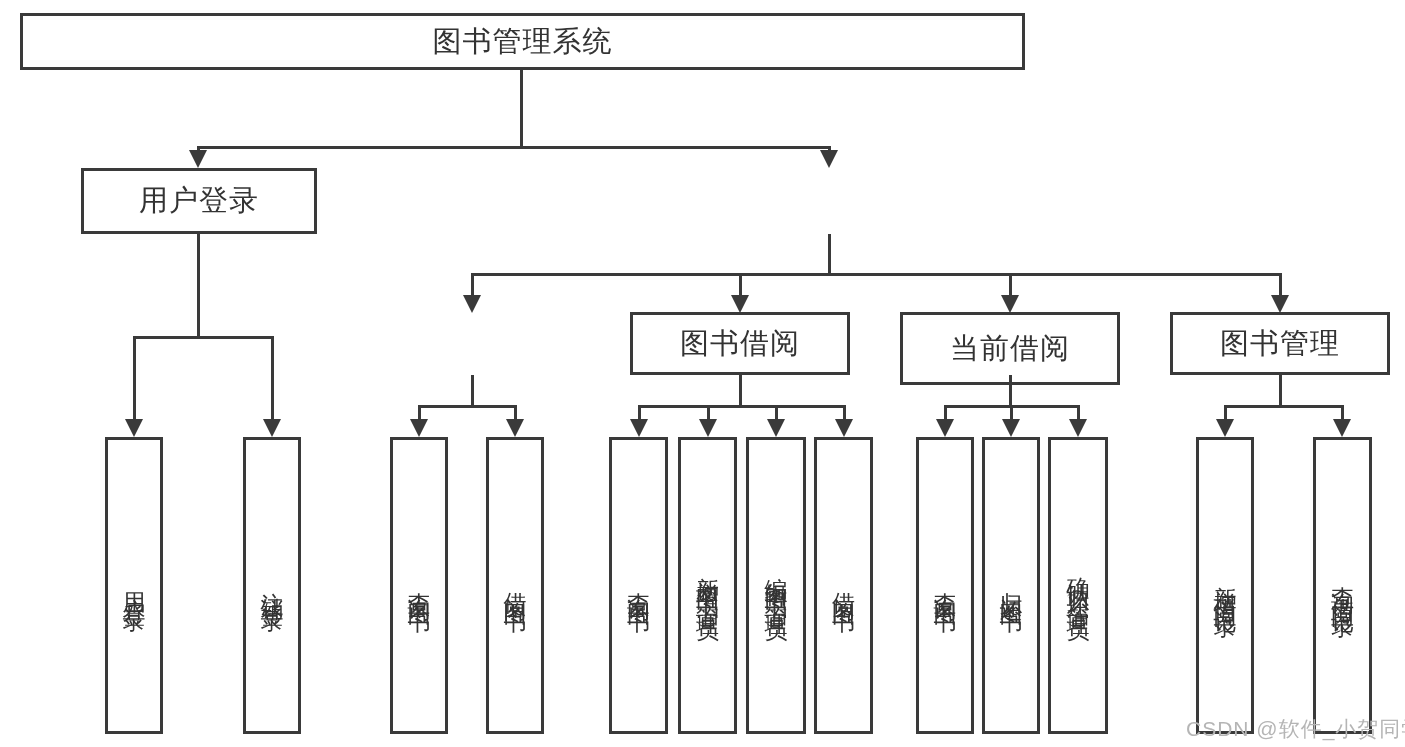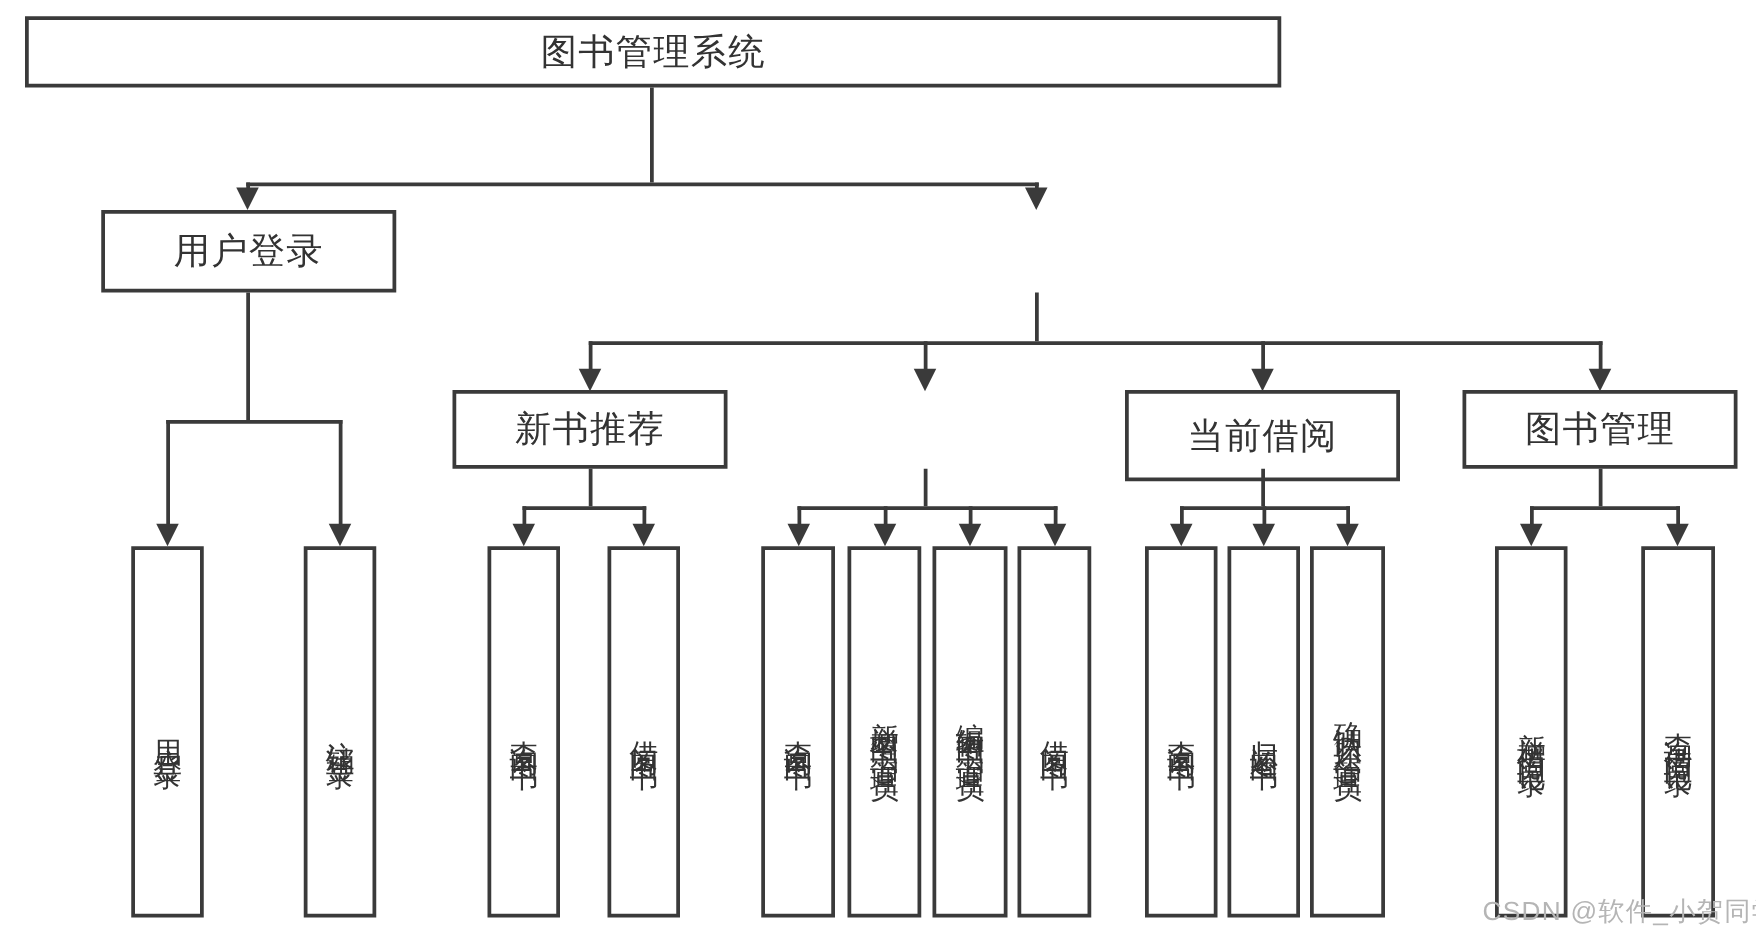--- a/index.html
+++ b/index.html
@@ -77,21 +77,21 @@
   <div class="h" style="left:471px;top:273px;width:811px"></div>
   <div class="v" style="left:471px;top:273px;height:24px"></div>
   <div class="v" style="left:739px;top:273px;height:24px"></div>
   <div class="v" style="left:1009px;top:273px;height:24px"></div>
   <div class="v" style="left:1279px;top:273px;height:24px"></div>
   <div class="arrow" style="left:463px;top:295px"></div>
   <div class="arrow" style="left:731px;top:295px"></div>
   <div class="arrow" style="left:1001px;top:295px"></div>
   <div class="arrow" style="left:1271px;top:295px"></div>
 
-  <div class="box hbox" style="left:362px;top:312px;width:220px;height:63px">新书推荐</div>
+  <div class="box hbox" style="left:630px;top:312px;width:220px;height:63px">图书借阅</div>
   <div class="box hbox" style="left:900px;top:312px;width:220px;height:73px">当前借阅</div>
   <div class="box hbox" style="left:1170px;top:312px;width:220px;height:63px">图书管理</div>
 
   <div class="v" style="left:471px;top:375px;height:30px"></div>
   <div class="h" style="left:418px;top:405px;width:99px"></div>
   <div class="v" style="left:418px;top:405px;height:16px"></div>
   <div class="v" style="left:514px;top:405px;height:16px"></div>
   <div class="arrow" style="left:410px;top:419px"></div>
   <div class="arrow" style="left:506px;top:419px"></div>
 

